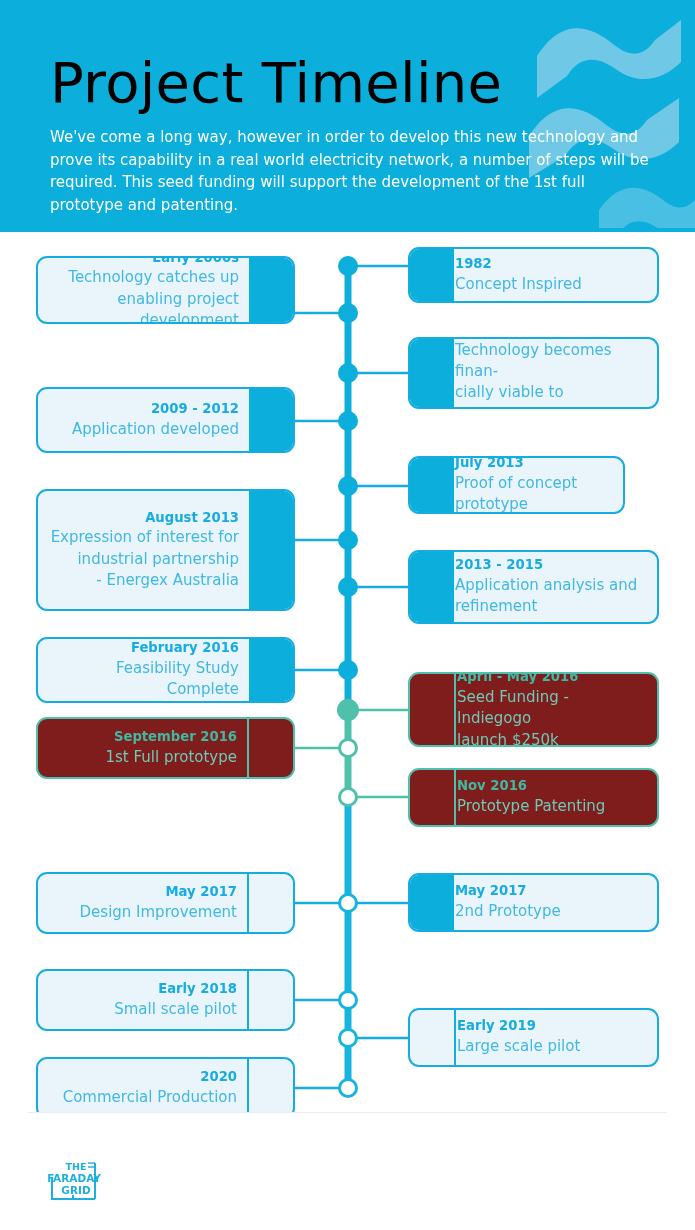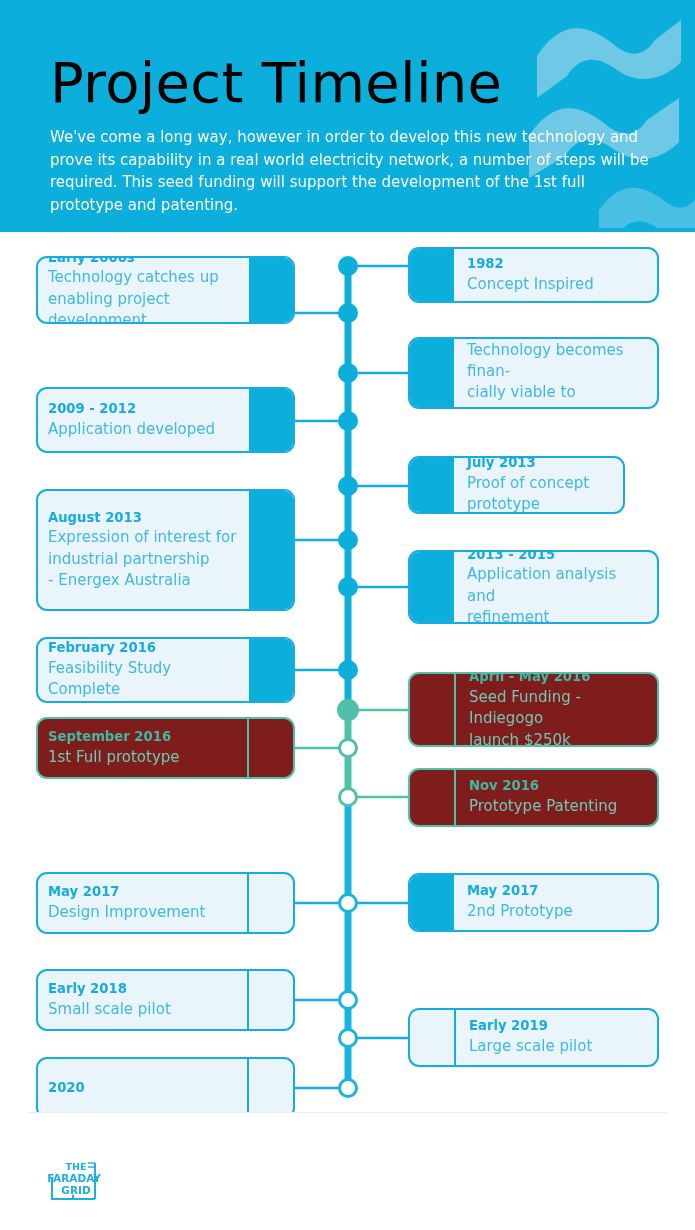--- a/index.html
+++ b/index.html
@@ -44,24 +44,24 @@
     position:absolute; top:0; bottom:0;
   }
   .card .body {
     position:absolute; top:0; bottom:0;
     display:flex; flex-direction:column; justify-content:center;
   }
   .card .date { font-size:13.2px; font-weight:bold; color:#17ace0; line-height:1.42; }
   .card .desc { font-size:15px; font-weight:normal; color:#3fb8e4; line-height:1.42; }
 
   
-  .card.left .body { left:10px; right:0; text-align:left; padding-right:10px; }
+  .card.left .body { left:10px; right:0; text-align:right; padding-right:10px; }
   .card.left .accent { right:0; }
   
-  .card.right .body { left:0; right:16px; text-align:left; padding-left:13px; }
+  .card.right .body { left:0; right:16px; text-align:left; padding-left:1px; }
   .card.right .accent { left:0; }
 
   
   .card.past .accent { width:44px; background:#0caedc; }
   .card.past.left .body { right:44px; }
   .card.past.right .body { left:44px; }
 
   
   .card.future .accent { width:46px; background:transparent; }
   .card.future.left .accent { border-left:2.2px solid #17ace0; }
@@ -218,20 +218,21 @@
     <div class="body">
       <div class="date">Early 2018</div>
       <div class="desc">Small scale pilot</div>
     </div>
   </div>
 
   <div class="card left future" style="left:36px; top:825px; width:259px; height:62px;">
     <div class="accent"></div>
     <div class="body">
       <div class="date">2020</div>
+      <div class="desc">Commercial Production</div>
     </div>
   </div>
 
   <div class="card right past" style="left:408px; top:15px; width:251px; height:56px;">
     <div class="accent"></div>
     <div class="body">
       <div class="date">1982</div>
       <div class="desc">Concept Inspired</div>
     </div>
   </div>

